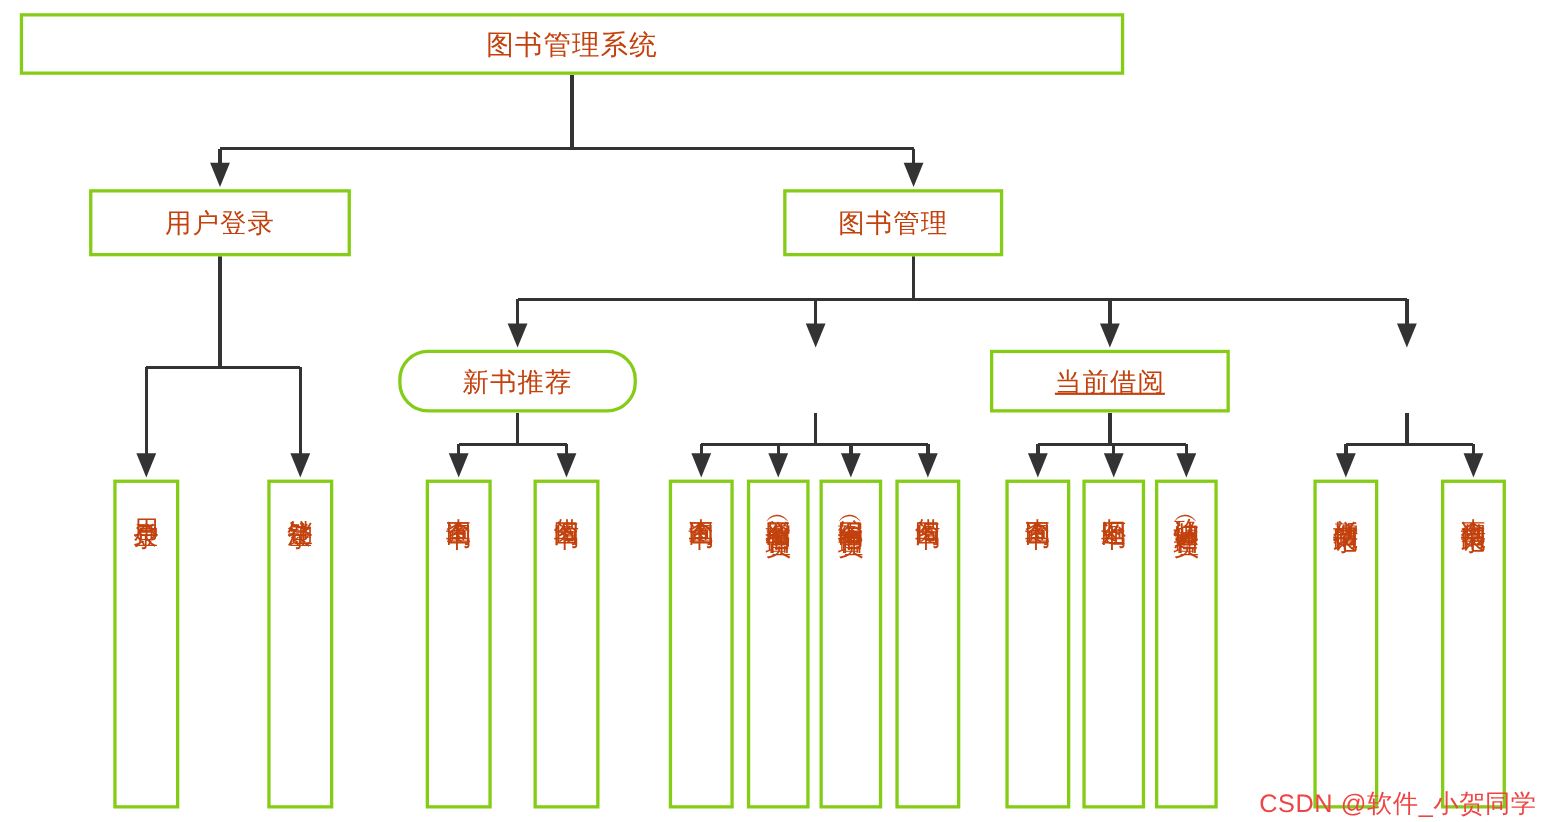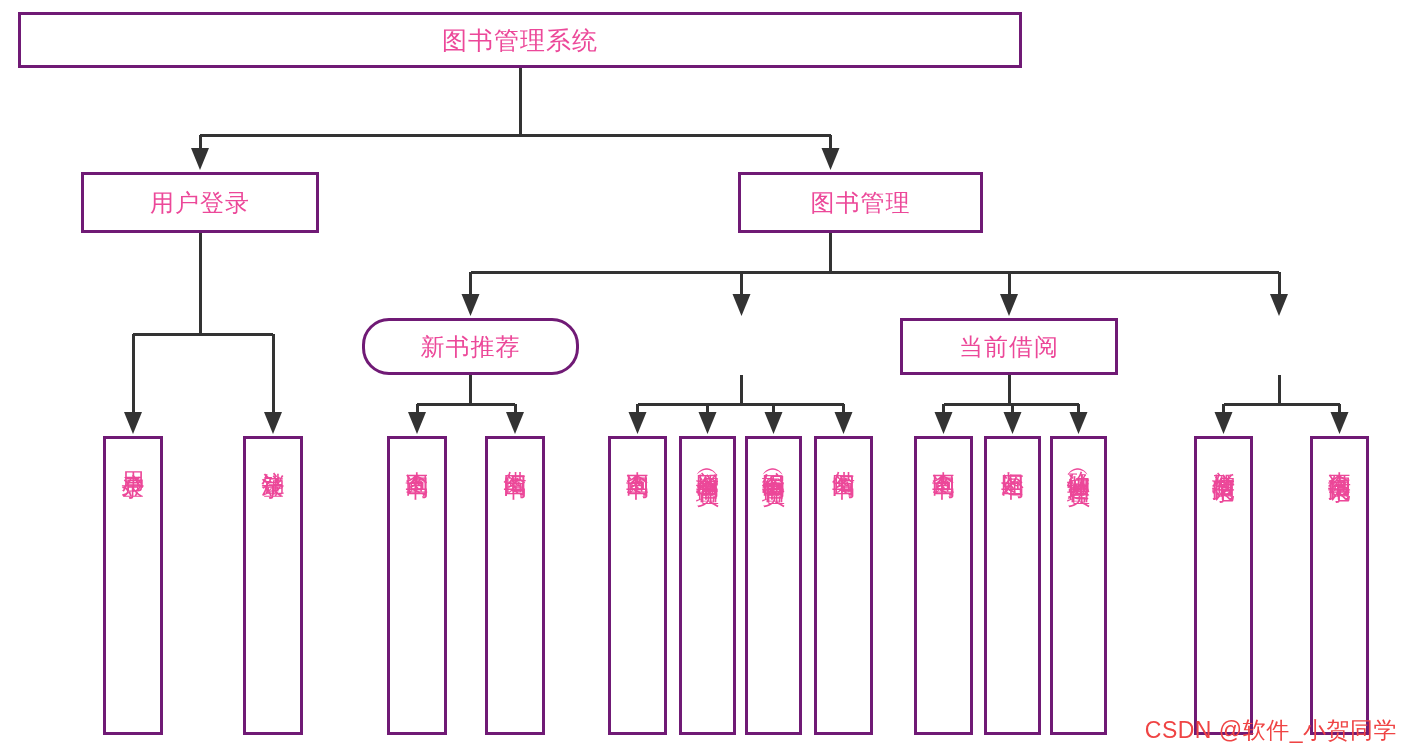--- a/index.html
+++ b/index.html
@@ -22,26 +22,26 @@
     position: absolute;
     left: 0;
     top: 0;
     width: 1405px;
     height: 747px;
     pointer-events: none;
   }
   .node {
     position: absolute;
     box-sizing: border-box;
-    border: 3px solid #701a75;
+    border: 3px solid #84cc16;
     background: #ffffff;
     display: flex;
     align-items: center;
     justify-content: center;
-    color: #ec4899;
+    color: #c2410c;
   }
   .node.horiz {
     font-size: 24px;
     letter-spacing: 1px;
   }
   .node.vert {
     font-size: 23px;
     letter-spacing: 2px;
     padding-top: 14px;
     align-items: flex-start;
@@ -128,30 +128,30 @@
     </svg>
 
   <div class="node root horiz" style="left: 18px; top: 12px; width: 1004px; height: 56px;">
       <span>图书管理系统</span>
     </div>
 
   <div class="node horiz" style="left: 81px; top: 172px; width: 238px; height: 61px;">
       <span>用户登录</span>
     </div>
 
-  <div class="node horiz" style="left: 712px; top: 172px; width: 245px; height: 61px; margin-left: 26px;">
+  <div class="node horiz" style="left: 712px; top: 172px; width: 200px; height: 61px;">
       <span>图书管理</span>
     </div>
 
   <div class="node horiz" style="left: 362px; top: 318px; width: 217px; height: 57px; border-radius: 27px;">
       <span>新书推荐</span>
     </div>
 
 
-  <div class="node horiz" style="left: 900px; top: 318px; width: 218px; height: 57px;">
+  <div class="node horiz" style="left: 900px; top: 318px; width: 218px; height: 57px; text-decoration: underline;">
       <span>当前借阅</span>
     </div>
 
 
   <div class="node vert" style="left: 103px; top: 436px; width: 60px; height: 299px;">
       <span class="vtext">用户登录</span>
     </div>
 
   <div class="node vert" style="left: 243px; top: 436px; width: 60px; height: 299px;">
       <span class="vtext">注销登录</span>

